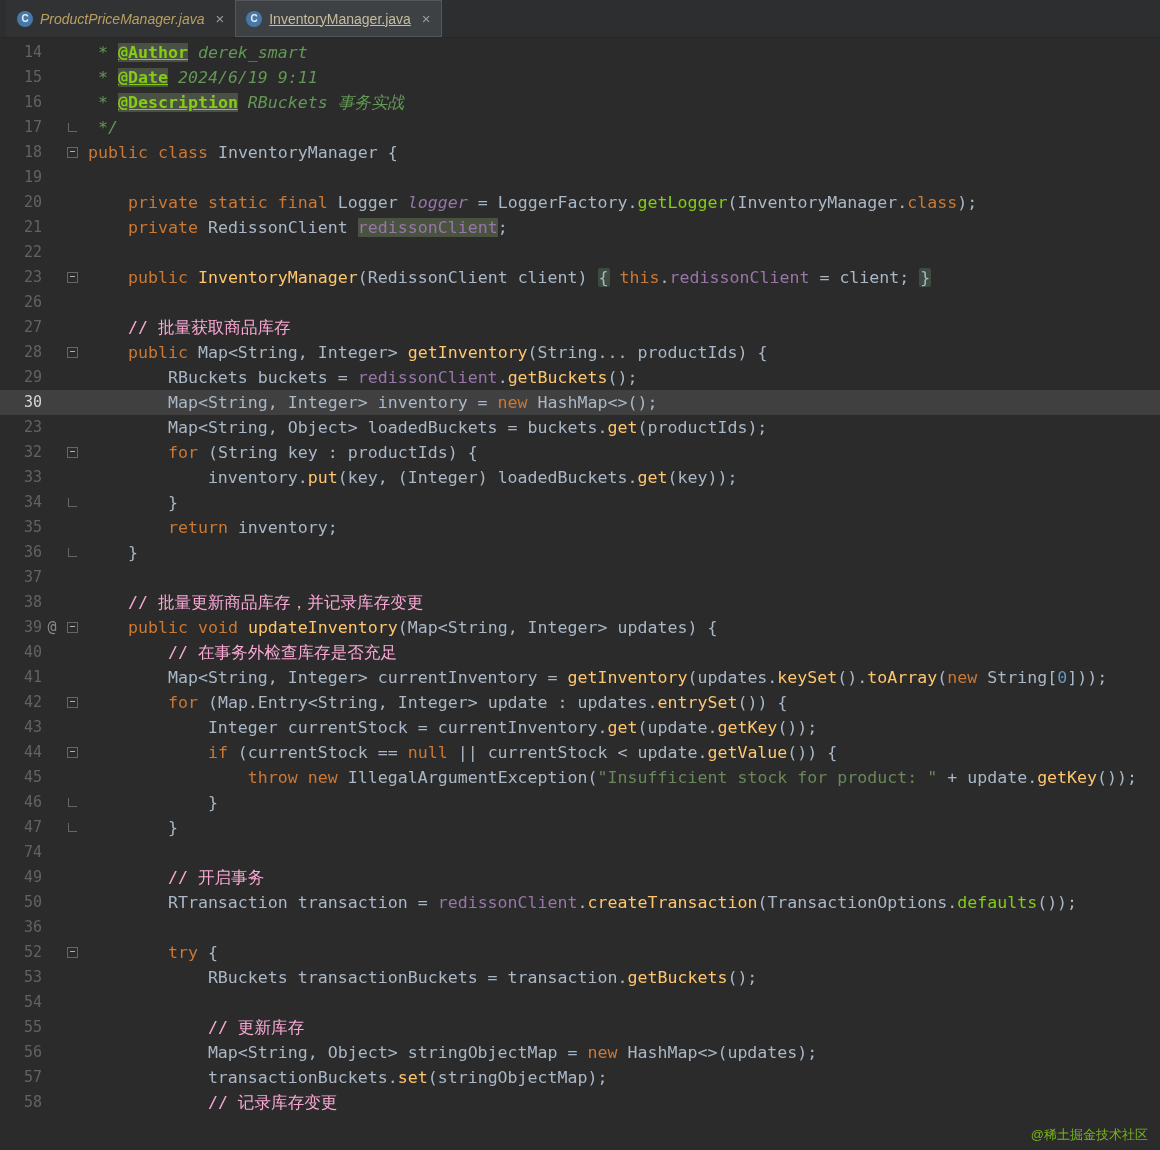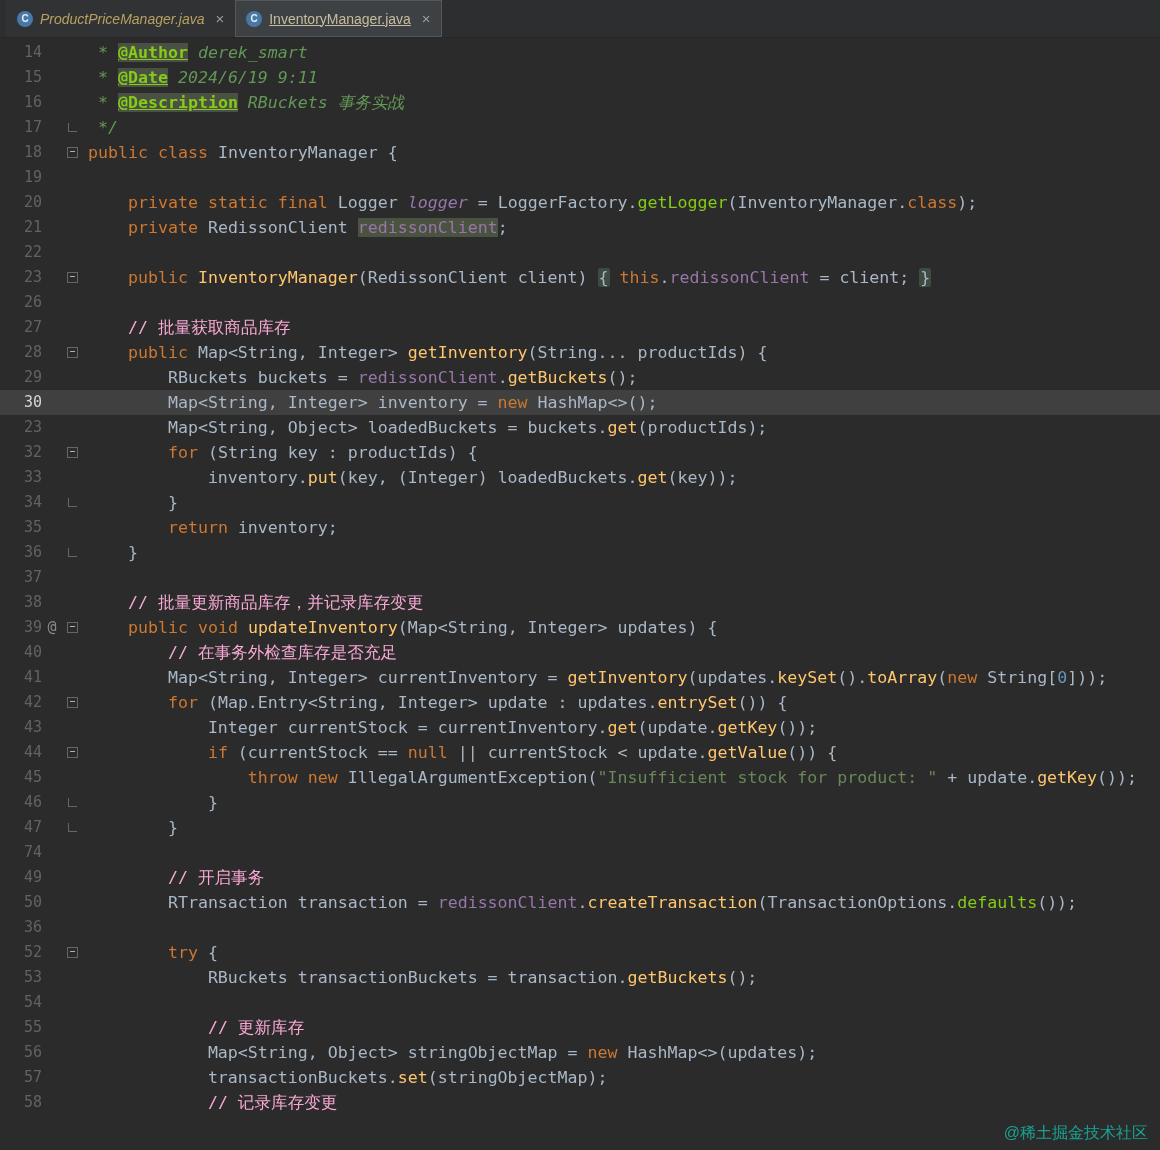--- a/index.html
+++ b/index.html
@@ -51,22 +51,22 @@
   .t-doctag{color:#84cc16;font-weight:bold;text-decoration:underline;background:#4a5144;}
   .t-num{color:#6897bb;}
   .t-fld{color:#9876aa;}
   .t-sfld{color:#9876aa;font-style:italic;}
   .t-mth{color:#ffc66d;}
   .t-smth{color:#84cc16;}
   .t-fold{background:#3e4b40;border-radius:2px;color:#a9b7c6;padding:0 1px;}
   .t-fldhl{color:#9876aa;background:#4a5340;}
 
   .watermark{
-    position:absolute;right:12px;bottom:6px;color:#14b8a6;opacity:.85;
-    font-family:"Liberation Sans",sans-serif;font-size:16px;z-index:5;
+    position:absolute;right:12px;bottom:6px;color:#84cc16;opacity:.85;
+    font-family:"Liberation Sans",sans-serif;font-size:13px;z-index:5;
   }
 </style>
 </head>
 <body>
 
 <div class="tabbar">
   <div class="tab tab-inactive">
     <span class="cicon">C</span>
     <span class="tlabel">ProductPriceManager.java</span>
     <span class="tclose">×</span>

